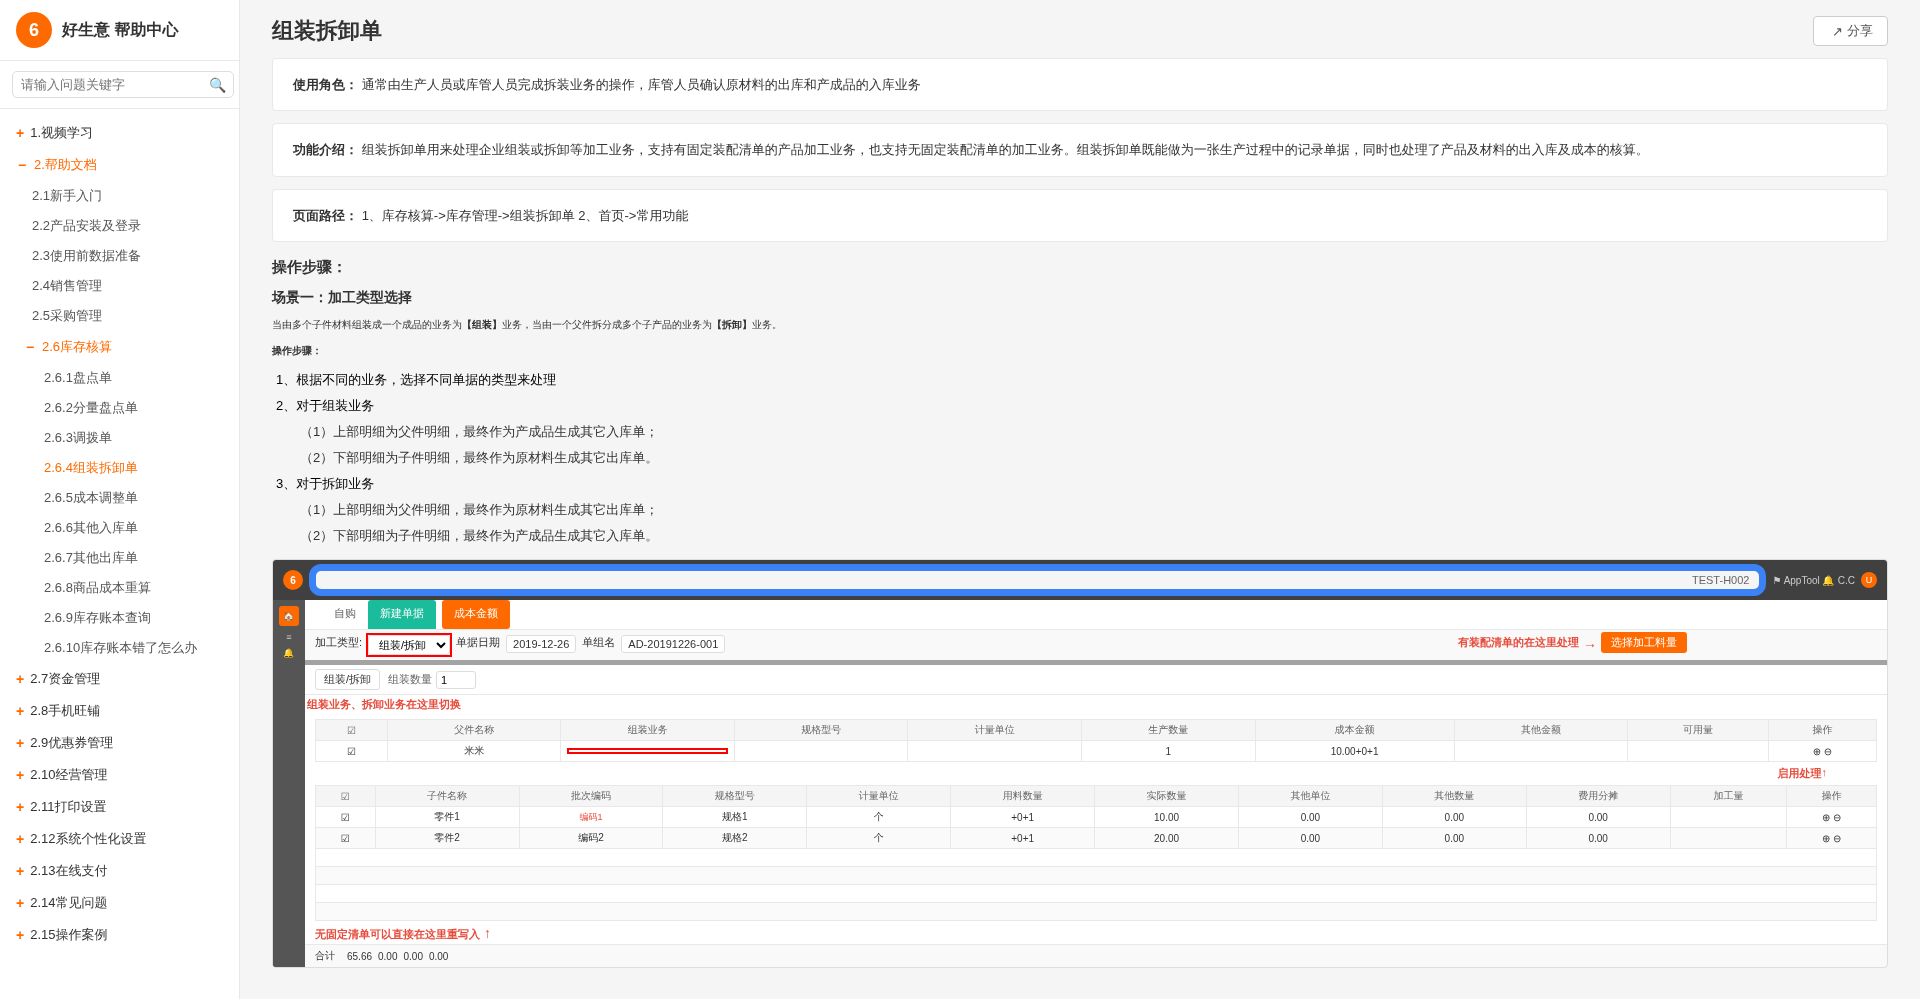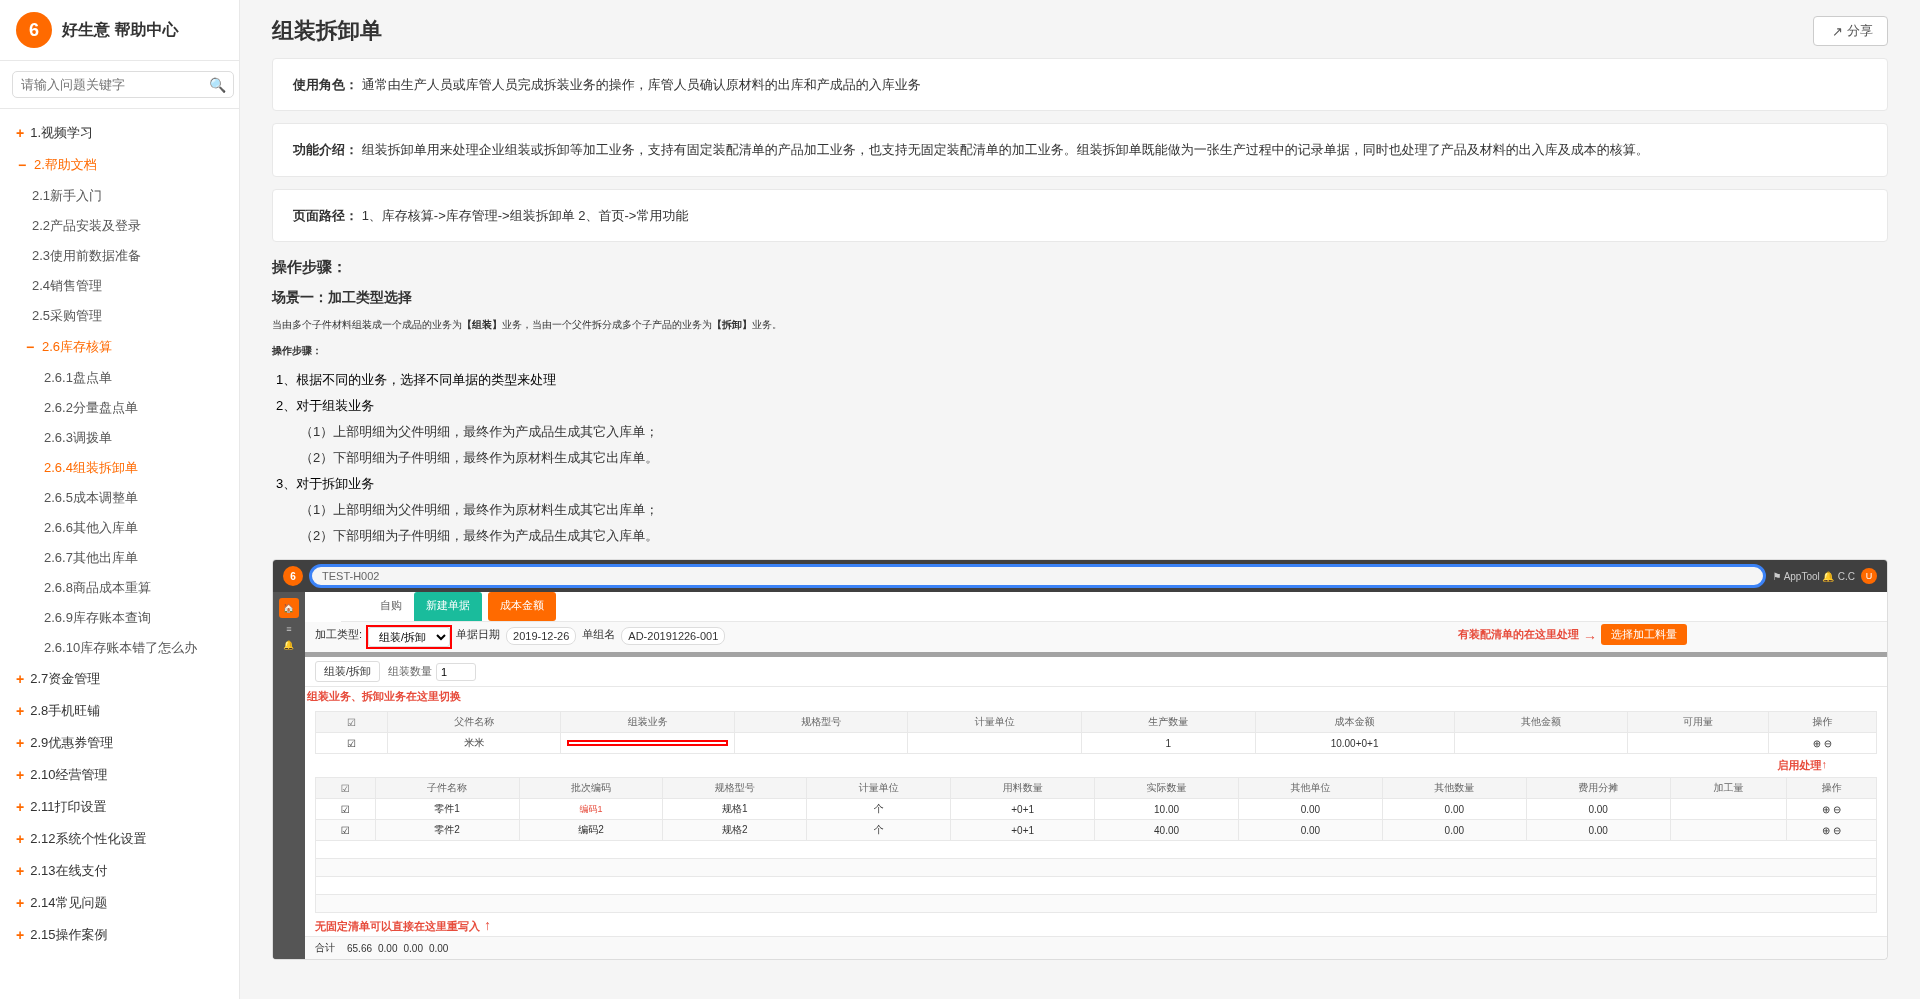--- a/index.html
+++ b/index.html
@@ -223,25 +223,26 @@
 
     .screenshot-mockup {
       width: 100%;
       background: #fff;
       position: relative;
     }
 
     .mock-url-bar {
       flex: 1;
       background: #f5f5f5;
-      border: 3px solid #3b82f6;
+      border: 7px solid #3b82f6;
       border-radius: 12px;
       padding: 3px 10px;
       font-size: 11px;
       color: #666;
+      text-align: right;
     }
 
     .mock-app-header {
       background: #404040;
       color: #fff;
       display: flex;
       align-items: center;
       padding: 4px 10px;
       font-size: 11px;
       gap: 6px;
@@ -256,24 +257,23 @@
       align-items: center;
       justify-content: center;
       color: white;
       font-size: 10px;
       font-weight: bold;
     }
 
     .mock-menu-bar {
       background: #fff;
       border-bottom: 1px solid #e8e8e8;
-      padding: 0 27px;
-      display: flex;
-      align-items: center;
-      margin-left: 36px;
+      padding: 0 17px;
+      display: flex;
+      align-items: center;
     }
 
     .mock-tab {
       padding: 6px 12px;
       font-size: 11px;
       color: #666;
       cursor: pointer;
       border-bottom: 2px solid transparent;
     }
 
@@ -285,21 +285,21 @@
 
     .mock-tab.new-btn {
       background: #ff6a00;
       color: #fff;
       border-radius: 3px;
       margin-left: 6px;
     }
 
     .mock-input {
       border: 1px solid #ddd;
-      border-radius: 8px;
+      border-radius: 3px;
       padding: 2px 6px;
       font-size: 11px;
       background: #fff;
       color: #333;
     }
 
     .mock-select {
       border: 1px solid #ddd;
       border-radius: 3px;
       padding: 2px 6px;
@@ -610,21 +610,21 @@
                     <td></td>
                     <td>⊕ ⊖</td>
                   </tr>
                   <tr>
                     <td>☑</td>
                     <td>零件2</td>
                     <td>编码2</td>
                     <td>规格2</td>
                     <td>个</td>
                     <td>+0+1</td>
-                    <td>40.00</td>
+                    <td>20.00</td>
                     <td>0.00</td>
                     <td>0.00</td>
                     <td>0.00</td>
                     <td></td>
                     <td>⊕ ⊖</td>
                   </tr>
                   <tr>
                       <td colspan="12" style="height:18px;"></td>
                     </tr>
                   <tr>

